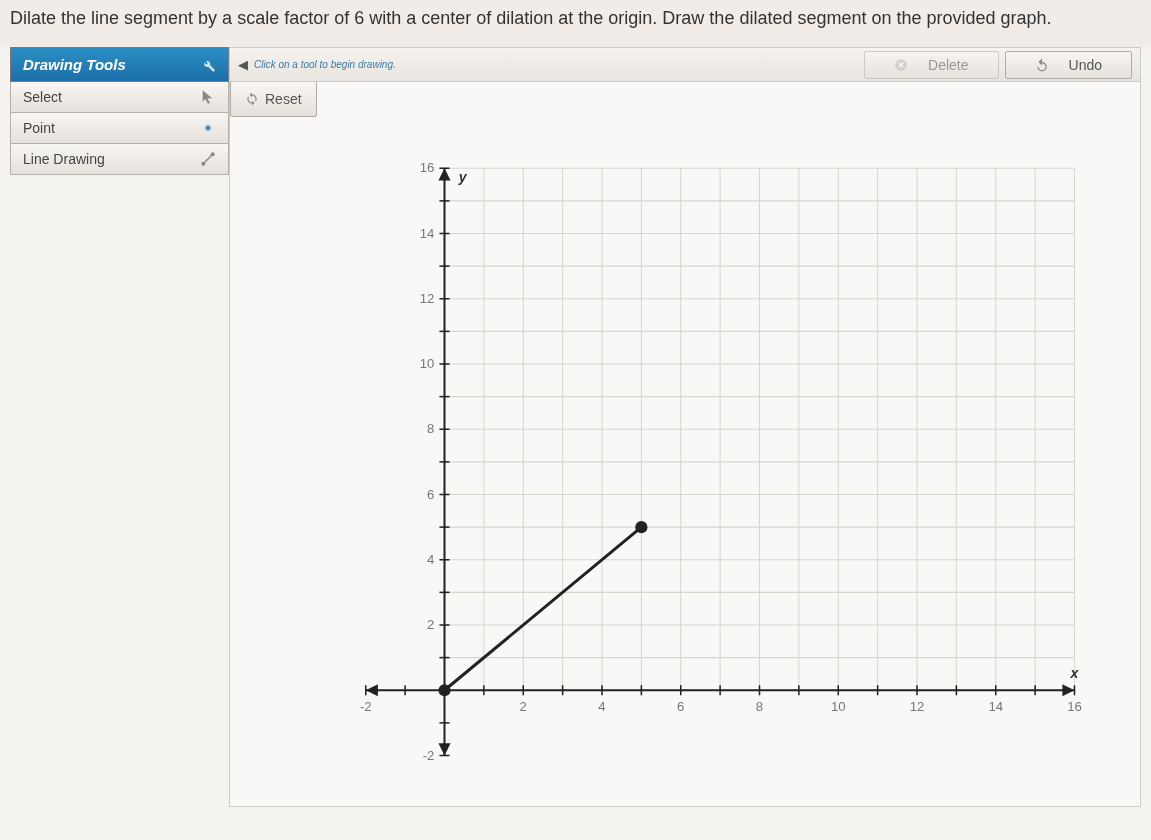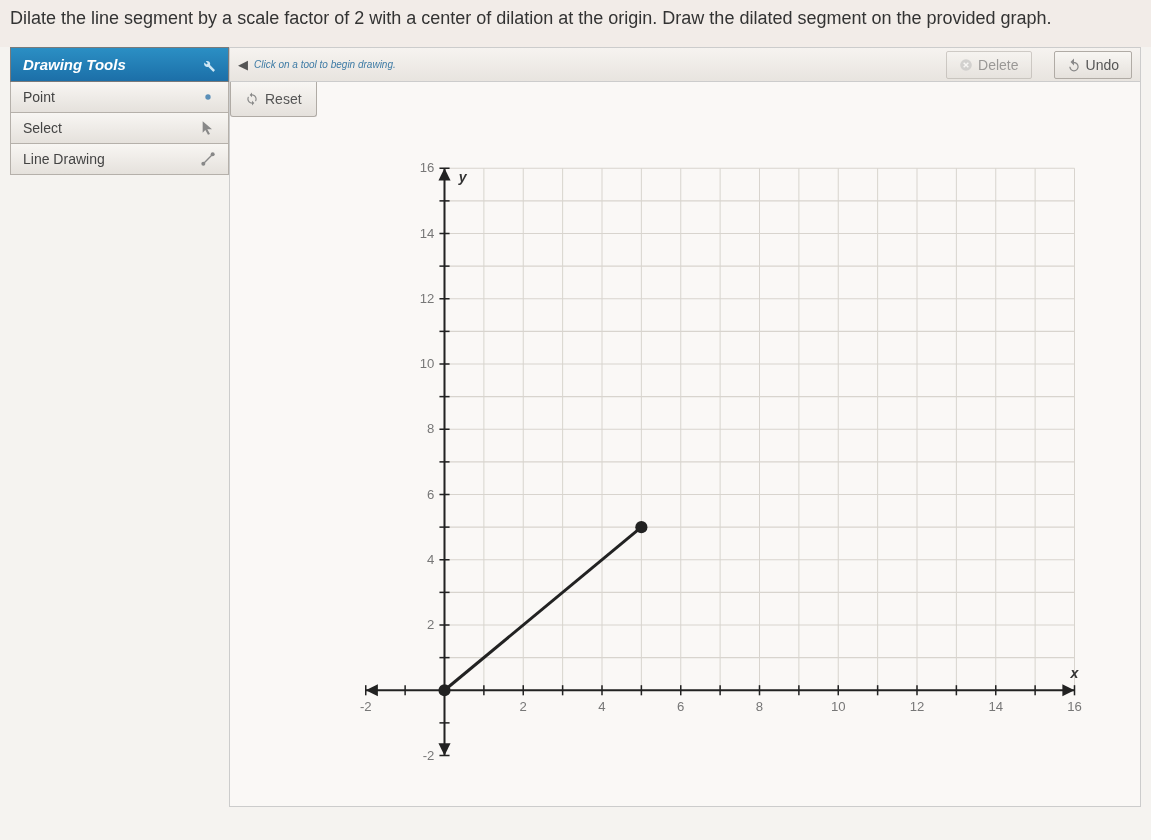--- a/index.html
+++ b/index.html
@@ -87,27 +87,27 @@
     .hint-text {
       color: #3e7ba5;
       font-style: italic;
       font-size: 10px;
       flex: 1;
     }
     .btn {
       background: linear-gradient(#f8f6f3, #e5e1dc);
       border: 1px solid #b0aba5;
       border-radius: 2px;
-      padding: 5px 12px;
+      padding: 5px 29px;
       font-size: 14px;
       color: #555;
-      margin-left: 22px;
-      display: flex;
-      align-items: center;
-      gap: 5px;
+      margin-left: 6px;
+      display: flex;
+      align-items: center;
+      gap: 20px;
       cursor: pointer;
     }
     .btn.disabled {
       opacity: 0.55;
       cursor: default;
     }
     .btn svg { width: 14px; height: 14px; }
     .graph-container {
       position: absolute;
       top: 100px;
@@ -128,46 +128,46 @@
       display: flex;
       align-items: center;
       gap: 6px;
       cursor: pointer;
       border-radius: 0 0 3px 3px;
     }
   </style>
 </head>
 <body>
 
-<div class="instruction">Dilate the line segment by a scale factor of 2 with a center of dilation at the origin. Draw the dilated segment on the provided graph.</div>
+<div class="instruction">Dilate the line segment by a scale factor of 6 with a center of dilation at the origin. Draw the dilated segment on the provided graph.</div>
 
 <div class="workspace">
 
   <div class="sidebar">
     <div class="sidebar-header">
       <span>Drawing Tools</span>
       <span class="wrench">
         <svg viewBox="0 0 24 24" fill="#cde6f4">
             <path d="M22 19l-7-7c.6-1.6.2-3.5-1.1-4.8-1.4-1.4-3.5-1.7-5.2-.9l3 3-2.1 2.1-3-3c-.8 1.7-.5 3.8.9 5.2 1.3 1.3 3.2 1.7 4.8 1.1l7 7c.4.4 1 .4 1.4 0l1.3-1.3c.4-.4.4-1 0-1.4z"></path>
           </svg>
       </span>
     </div>
     <div class="tool-item">
+      <span>Select</span>
+      <span class="tool-icon">
+        <svg viewBox="0 0 24 24" fill="#888">
+            <path d="M4 2l14 12h-7l4 7-3 1-4-7-4 4z"></path>
+          </svg>
+      </span>
+    </div>
+    <div class="tool-item">
       <span>Point</span>
       <span class="tool-icon">
         <svg viewBox="0 0 24 24">
             <circle cx="12" cy="12" r="4" fill="#5a8fb8"></circle>
-          </svg>
-      </span>
-    </div>
-    <div class="tool-item">
-      <span>Select</span>
-      <span class="tool-icon">
-        <svg viewBox="0 0 24 24" fill="#888">
-            <path d="M4 2l14 12h-7l4 7-3 1-4-7-4 4z"></path>
           </svg>
       </span>
     </div>
     <div class="tool-item">
       <span>Line Drawing</span>
       <span class="tool-icon">
         <svg viewBox="0 0 24 24">
             <circle cx="5" cy="19" r="3" fill="#888"></circle>
             <circle cx="19" cy="5" r="3" fill="#888"></circle>
             <line x1="5" y1="19" x2="19" y2="5" stroke="#888" stroke-width="2"></line>

